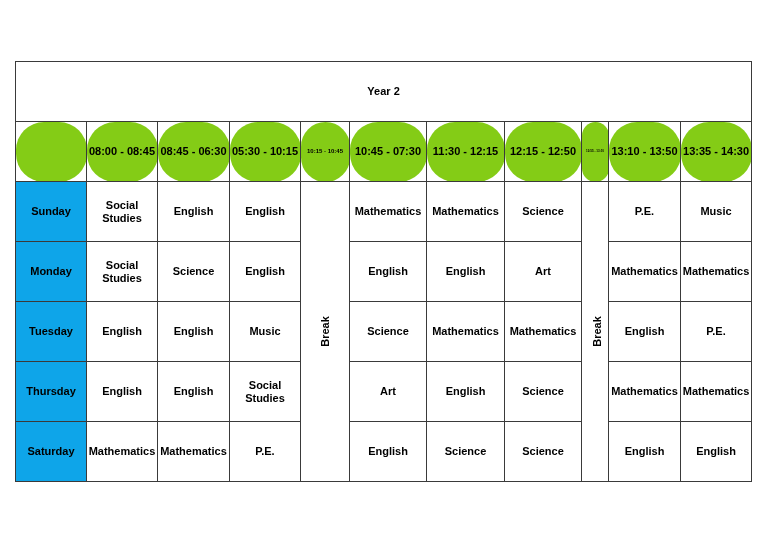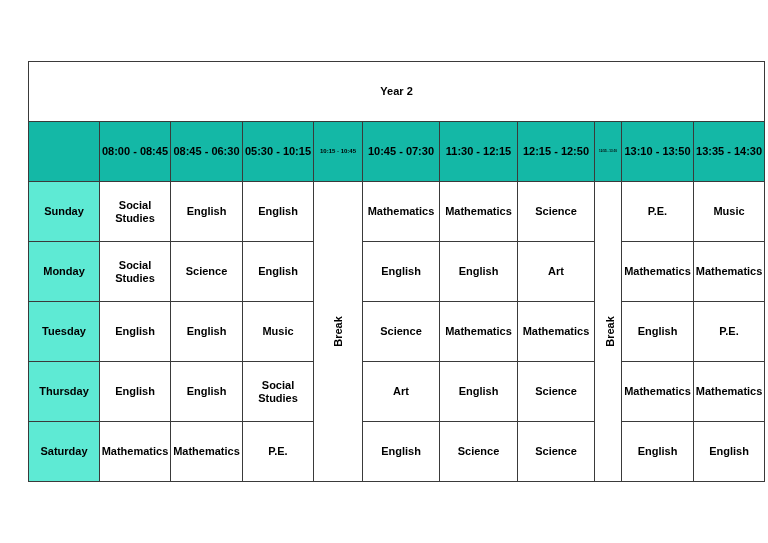--- a/index.html
+++ b/index.html
@@ -1,33 +1,33 @@
 <!DOCTYPE html>
 <html><head>
   <meta charset="utf-8">
   <style>
     html, body { margin: 0; padding: 0; background: #ffffff; }
     body { width: 768px; height: 543px; position: relative; overflow: hidden;
            font-family: "Liberation Sans", sans-serif; color: #000; }
     table.tt {
-      position: absolute; left: 28px; top: 61px;
+      position: absolute; left: 15px; top: 61px;
       border-collapse: collapse; table-layout: fixed;
       width: 737px;
       padding-left: 12px;
     }
     table.tt td {
       border: 1px solid #3a3a3a;
       text-align: center; vertical-align: middle;
       font-weight: bold; font-size: 11px; line-height: 13px;
       padding: 0; overflow: hidden;
     }
     tr.title-row td { height: 59px; font-size: 11px; }
-    tr.head-row td { height: 59px; background: #14b8a6; white-space: nowrap; }
+    tr.head-row td { height: 59px; background: #84cc16; white-space: nowrap; border-radius: 28px; }
     tr.day-row td { height: 59px; }
-    td.day { background: #5eead4; }
+    td.day { background: #0ea5e9; }
     td.small-time { font-size: 6px !important; }
     td.tiny-time { font-size: 3px !important; }
     td.break-cell { position: relative; }
     .vert {
       display: inline-block; transform: rotate(-90deg);
       white-space: nowrap; font-size: 11px;
     }
   </style>
 </head>
 <body>

